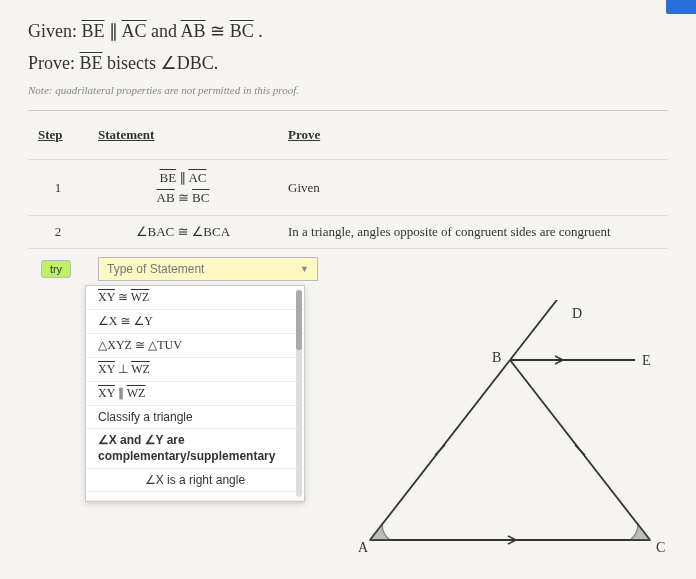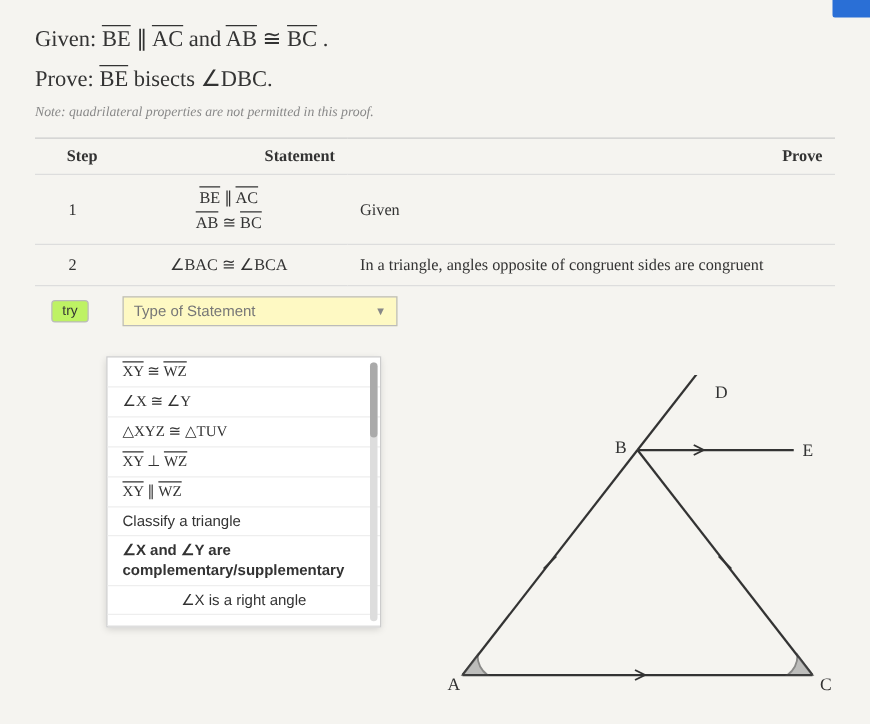--- a/index.html
+++ b/index.html
@@ -2,21 +2,21 @@
 <html><head>
 <meta charset="utf-8">
 <style>
 * { box-sizing: border-box; margin: 0; padding: 0; }
 body { font-family: Georgia, 'Times New Roman', serif; background: #f5f4f0; color: #333; width: 696px; height: 579px; overflow: hidden; position: relative; }
 .page { padding: 20px 28px 0 28px; }
 .line { margin-bottom: 10px; font-size: 18px; }
 .over { text-decoration: overline; }
 .note { font-size: 11px; color: #888; font-style: italic; margin: 8px 0 14px 0; }
 table.proof { border-collapse: collapse; width: 100%; font-size: 13px; }
-table.proof th { text-align: right; font-weight: bold; padding: 6px 10px; border-top: 1px solid #ccc; }
+table.proof th { text-align: left; font-weight: bold; padding: 16px 10px; border-top: 1px solid #ccc; text-decoration: underline; }
 table.proof td { padding: 8px 10px; vertical-align: middle; border-top: 1px solid #ddd; }
 .stepcol { width: 60px; text-align: center; }
 .stmtcol { width: 190px; text-align: center; margin-top: 16px; }
 .stmt-stack { line-height: 1.5; }
 .try-btn { display:inline-block; border:1px solid #bbb; border-radius:3px; padding:2px 8px; font-size:11px; background:#bef264; font-family: Liberation Sans, sans-serif; margin-right:4px;}
 .dropdown-head { border:1px solid #bbb; background:#fef9c3; padding:4px 8px; font-size:12px; color:#777; display:flex; justify-content:space-between; align-items:center; width:220px; font-family: Arial, sans-serif;}
 .caret { font-size:9px; color:#888;}
 .dropdown-panel { position:absolute; left:85px; top:285px; width:220px; background:#fff; border:1px solid #ccc; box-shadow:0 2px 6px rgba(0,0,0,0.15); font-size:12px; font-family: Georgia, serif; }
 .dd-item { padding:4px 12px; border-bottom:1px solid #eee; cursor:pointer; }
 .dd-scroll { position:absolute; right:2px; top:4px; bottom:4px; width:6px; background:#ddd; border-radius:3px;}

